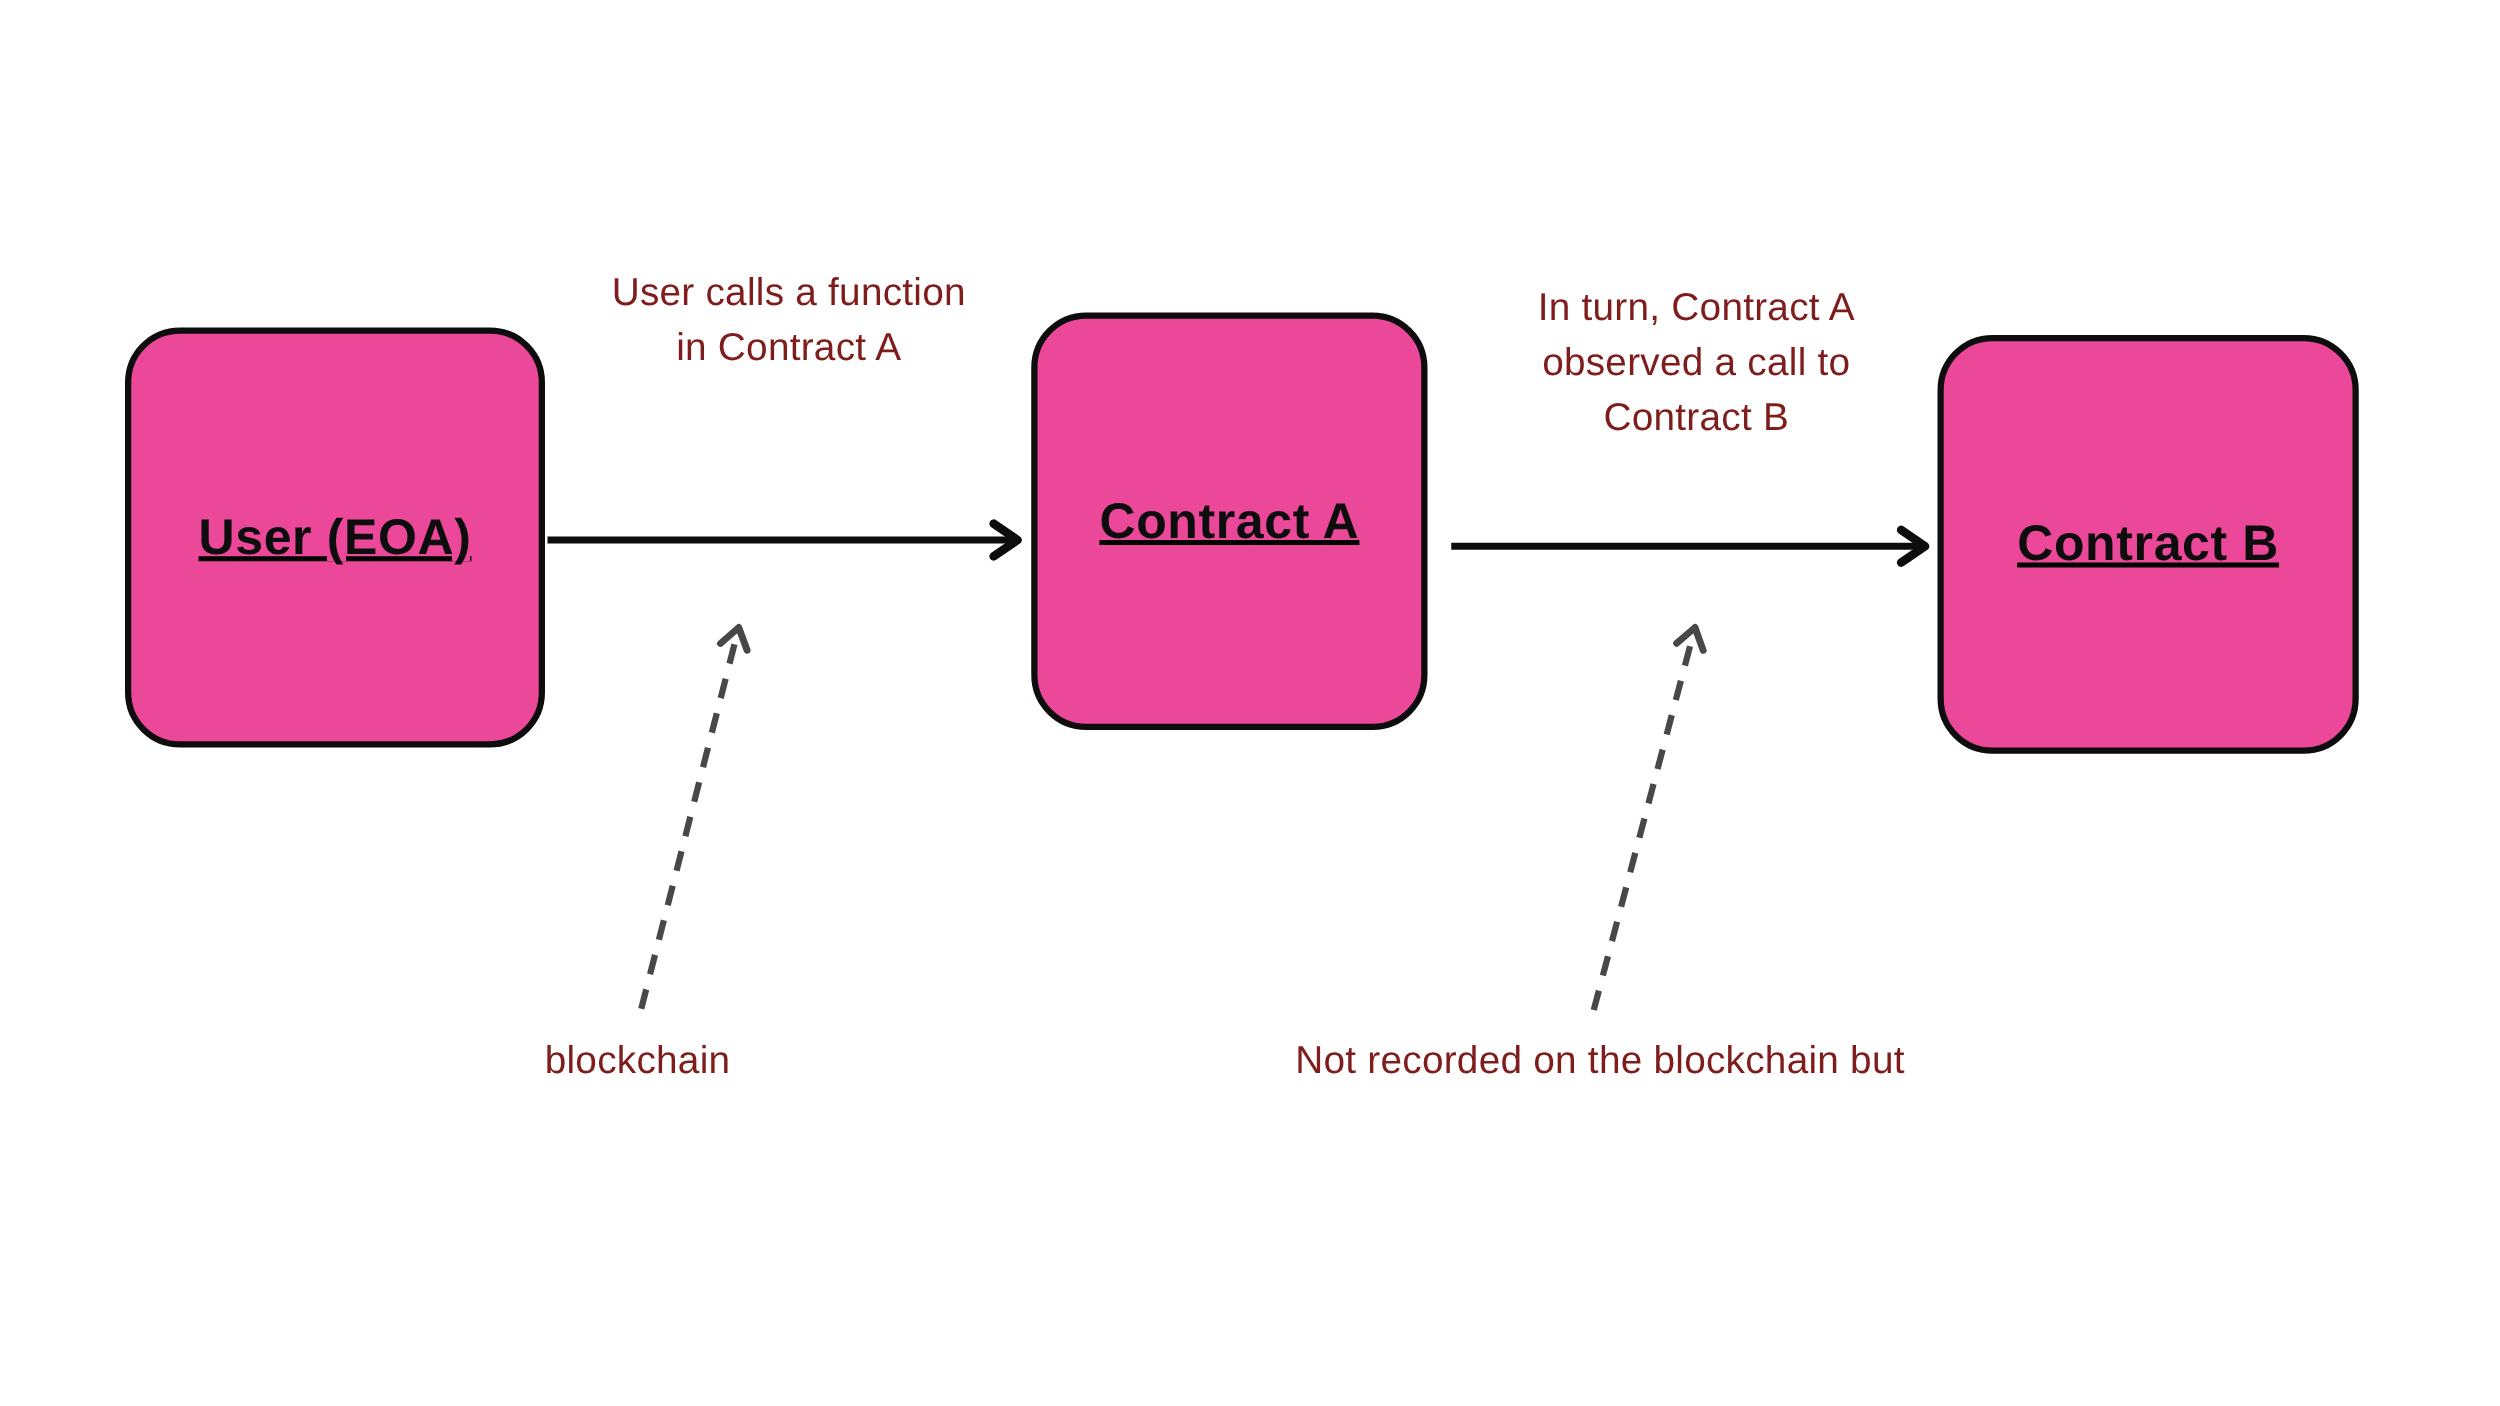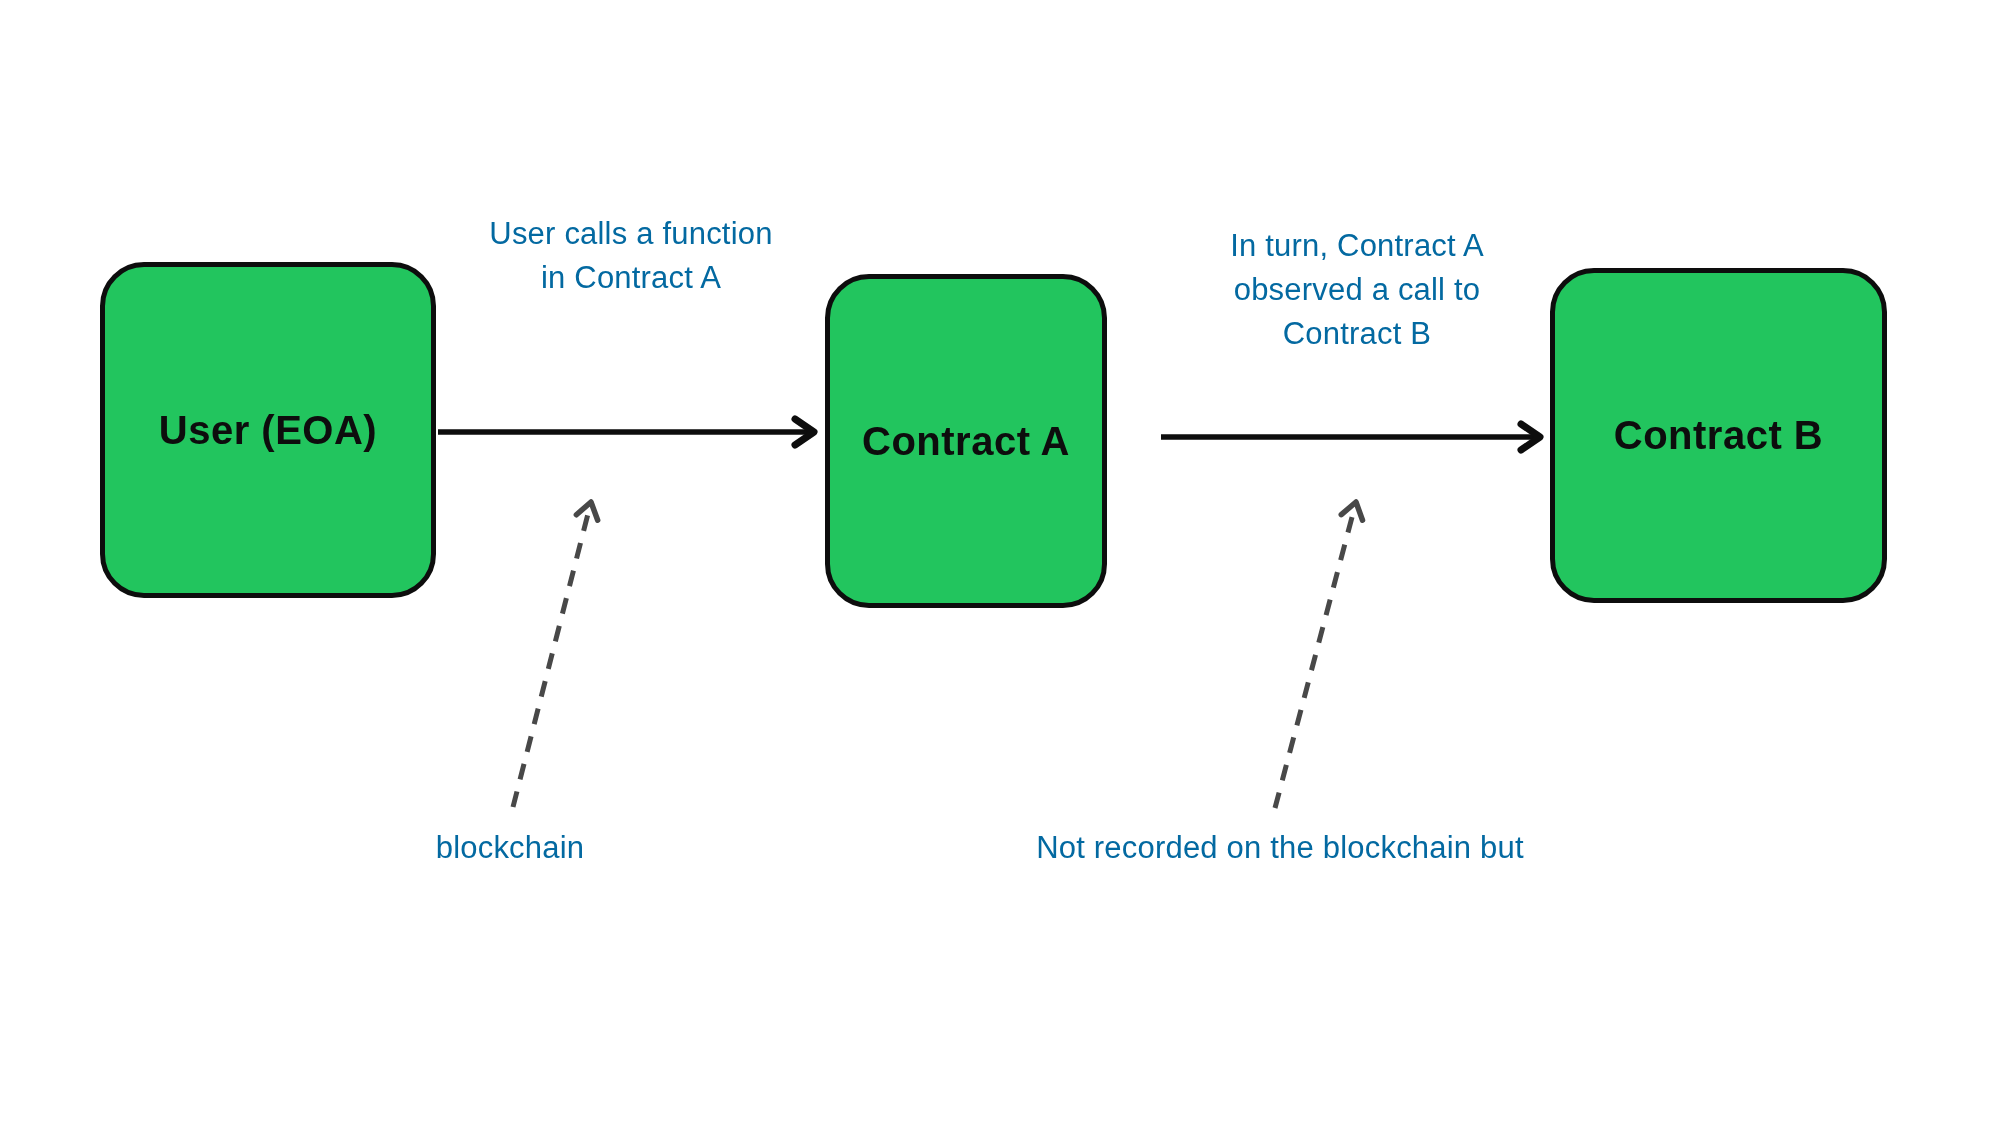--- a/index.html
+++ b/index.html
@@ -18,45 +18,46 @@
     background: #ffffff;
   }
   #arrows-layer {
     position: absolute;
     left: 0; top: 0;
     width: 2000px;
     height: 1125px;
   }
   .node {
     position: absolute;
-    background: #22c55e;
+    background: #ec4899;
     border: 5px solid #0d0d0d;
     border-radius: 44px;
     display: flex;
     align-items: center;
     justify-content: center;
     box-sizing: border-box;
+    text-decoration: underline;
   }
   .node-label {
     font-size: 40px;
     font-weight: bold;
     color: #0d0d0d;
     letter-spacing: 0.5px;
     white-space: nowrap;
   }
   #node-user      { left: 100px;  top: 262px; width: 336px; height: 336px; }
-  #node-contract-a{ left: 825px;  top: 274px; width: 282px; height: 334px; }
+  #node-contract-a{ left: 825px;  top: 250px; width: 317px; height: 334px; }
   #node-contract-b{ left: 1550px; top: 268px; width: 337px; height: 335px; }
 
   .diagram-text {
     position: absolute;
     text-align: center;
     font-size: 31px;
     line-height: 44px;
-    color: #0369a1;
+    color: #7f1d1d;
     letter-spacing: 0.2px;
   }
   #edge-label-1 { left: 431px;  top: 212px; width: 400px; }
   #edge-label-2 { left: 1157px; top: 224px; width: 400px; }
   #note-1       { left: 310px;  top: 826px; width: 400px; }
   #note-2       { left: 1000px; top: 826px; width: 560px; }
 </style>
 </head>
 <body>
 

